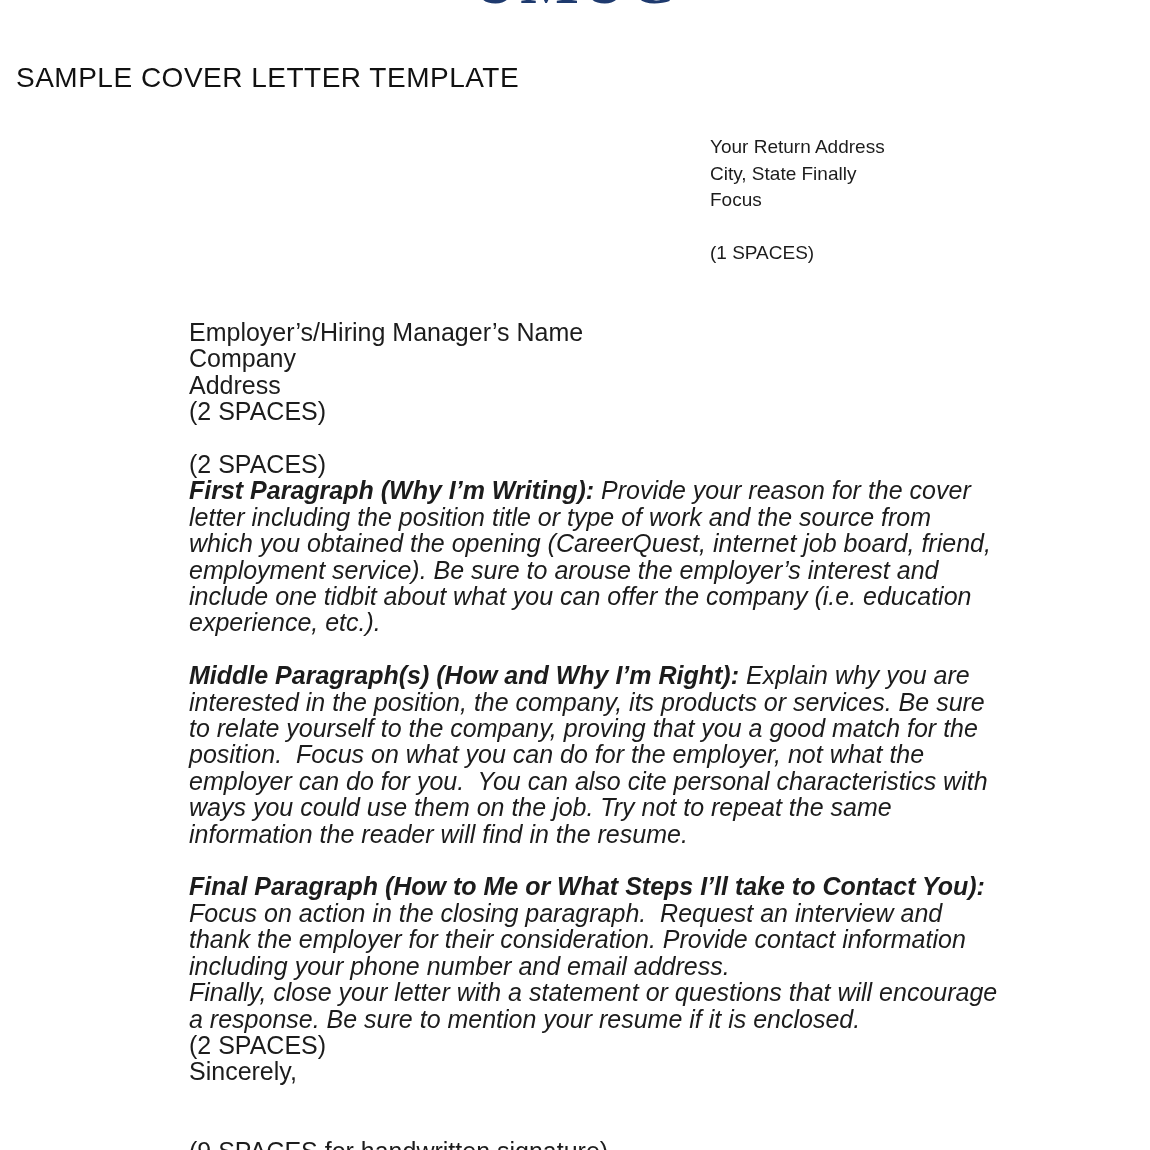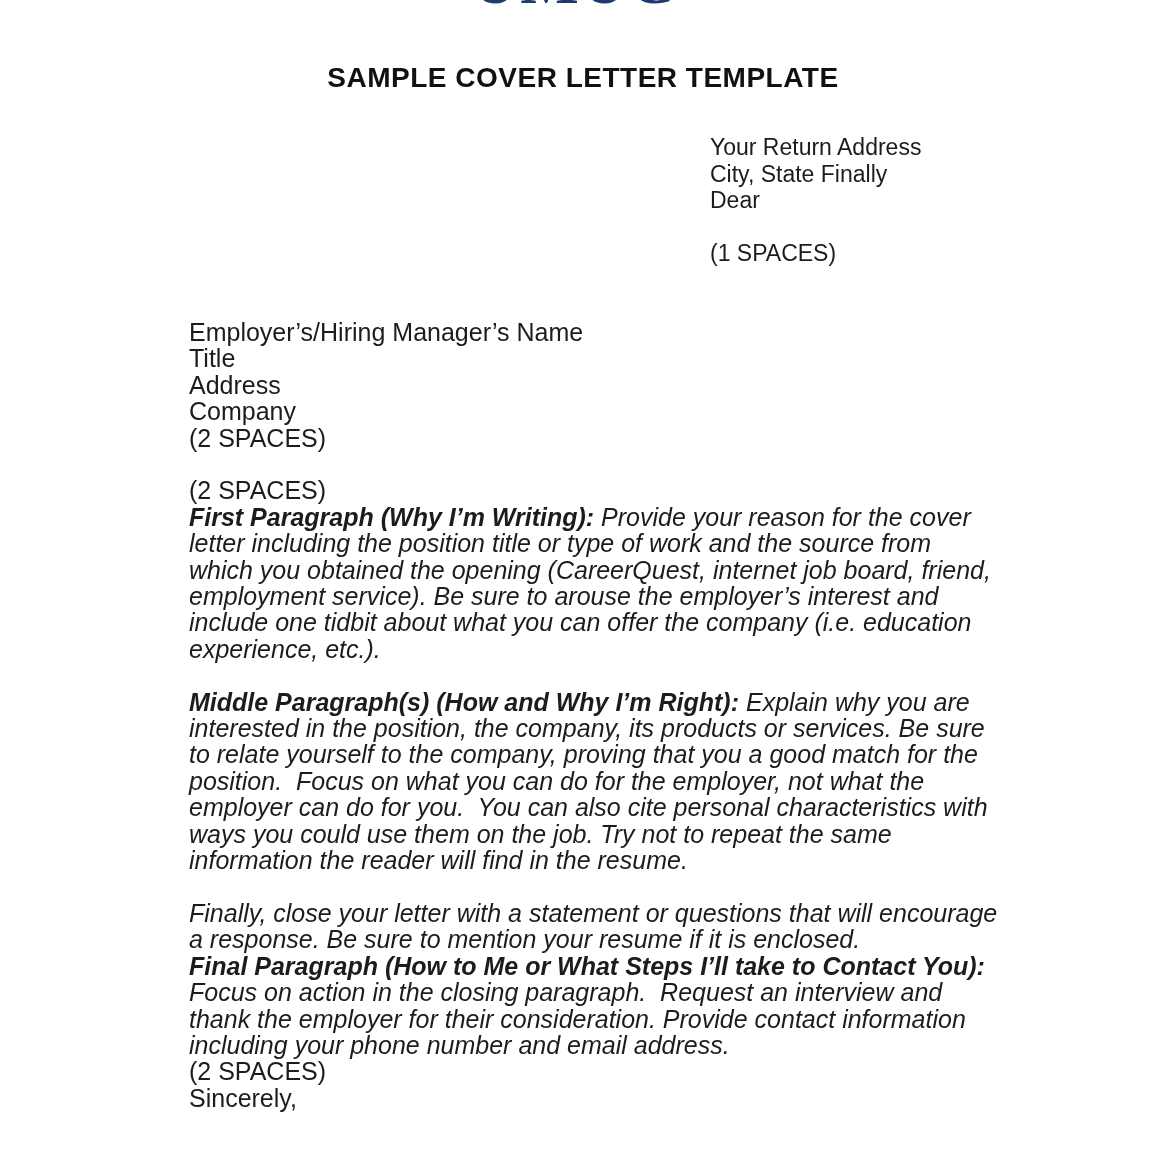--- a/index.html
+++ b/index.html
@@ -30,31 +30,30 @@
     font-weight: bold;
     font-size: 62px;
     line-height: 62px;
     letter-spacing: 3px;
     margin-top: -49px;
     color: #1e3a6e;
   }
   .doc-title {
     position: absolute;
     top: 62px; left: 16px; right: 0;
-    text-align: center;
     font-size: 28px;
-    font-weight: bold;
+    font-weight: normal;
     color: #111111;
     letter-spacing: 0.5px;
   }
   .return-block {
     position: absolute;
     left: 710px;
     top: 134px;
-    font-size: 23px;
+    font-size: 19px;
     line-height: 26.5px;
   }
   .body-flow {
     position: absolute;
     left: 169px;
     top: 319px;
     width: 812px;
     font-size: 25px;
     line-height: 26.4px;
     margin-left: 20px;
@@ -72,47 +71,46 @@
 
   <div class="logo-clip">
     <span class="logo-text">UMUC</span>
   </div>
 
   <div class="doc-title">SAMPLE COVER LETTER TEMPLATE</div>
 
   <div class="return-block">
     <div class="line">Your Return Address</div>
     <div class="line">City, State Finally</div>
-    <div class="line">Dear</div>
+    <div class="line">Focus</div>
     <div class="spacer-sm"></div>
     <div class="line">(1 SPACES)</div>
   </div>
 
   <div class="body-flow">
 
     <div class="line">Employer’s/Hiring Manager’s Name</div>
-    <div class="line">Title</div>
+    <div class="line">Company</div>
     <div class="line">Address</div>
-    <div class="line">Company</div>
     <div class="line">(2 SPACES)</div>
 
     <div class="spacer"></div>
 
     <div class="line">(2 SPACES)</div>
 
     <div class="para"><b>First Paragraph (Why I’m Writing):</b> <span>Provide your reason for the cover letter including the position title or type of work and the source from which you obtained the opening (CareerQuest, internet job board, friend, employment service). Be sure to arouse the employer’s interest and include one tidbit about what you can offer the company (i.e. education experience, etc.).</span></div>
 
     <div class="spacer"></div>
 
     <div class="para"><b>Middle Paragraph(s) (How and Why I’m Right):</b> <span>Explain why you are interested in the position, the company, its products or services. Be sure to relate yourself to the company, proving that you a good match for the position.  Focus on what you can do for the employer, not what the employer can do for you.  You can also cite personal characteristics with ways you could use them on the job. Try not to repeat the same information the reader will find in the resume.</span></div>
 
     <div class="spacer"></div>
 
+    <div class="para"><b>Final Paragraph (How to Me or What Steps I’ll take to Contact You):</b> <span>Focus on action in the closing paragraph.  Request an interview and thank the employer for their consideration. Provide contact information including your phone number and email address.</span></div>
     <div class="para">Finally, close your letter with a statement or questions that will encourage a response. Be sure to mention your resume if it is enclosed.</div>
-    <div class="para"><b>Final Paragraph (How to Me or What Steps I’ll take to Contact You):</b> <span>Focus on action in the closing paragraph.  Request an interview and thank the employer for their consideration. Provide contact information including your phone number and email address.</span></div>
 
     <div class="line">(2 SPACES)</div>
     <div class="line">Sincerely,</div>
 
     <div class="spacer"></div>
     <div class="spacer"></div>
 
     <div class="line">(9 SPACES for handwritten signature)</div>
 
   </div>

